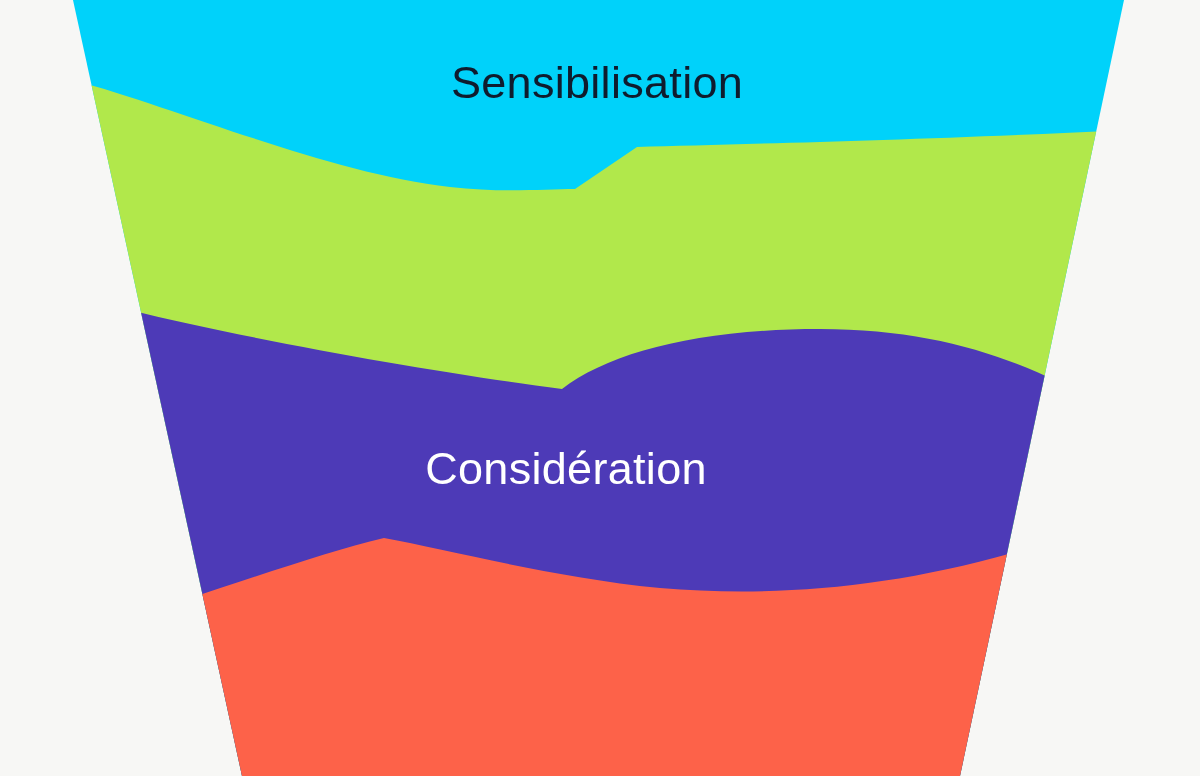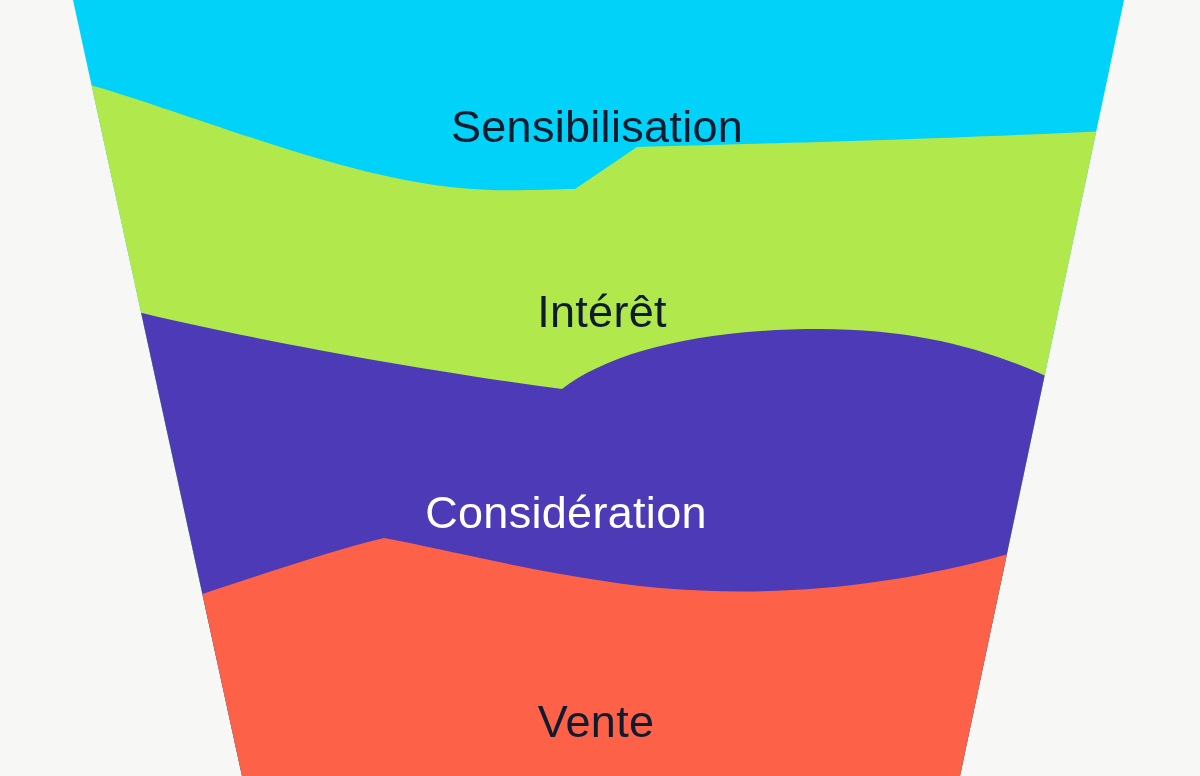--- a/index.html
+++ b/index.html
@@ -24,21 +24,20 @@
     display: block;
   }
   .stage-label {
     position: absolute;
     transform: translate(-50%, -50%);
     font-size: 45px;
     font-weight: 500;
     letter-spacing: 0.3px;
     white-space: nowrap;
     user-select: none;
-    margin-top: 44px;
   }
 </style>
 </head>
 <body style="background: rgb(247, 247, 245);">
 
 <div class="canvas">
 
   <svg width="1200" height="776" viewBox="0 0 1200 776">
     <defs>
       <clipPath id="funnelClip">
@@ -67,19 +66,17 @@
                C260,575 330,551 384,538
                C450,550 550,577 660,588
                C770,597 885,589 1012,553
                L1055,540
                L1065,790 L175,790 Z" fill="#fd6249"></path>
     </g>
   </svg>
 
   <div class="stage-label" style="left: 597px; top: 83px; color: rgb(15, 28, 46);">Sensibilisation</div>
 
-  <div class="stage-label" style="left: 602px; top: 268px; color: rgb(15, 28, 46);">Intérêt</div>
 
   <div class="stage-label" style="left: 566px; top: 469px; color: rgb(255, 255, 255);">Considération</div>
 
-  <div class="stage-label" style="left: 596px; top: 678px; color: rgb(15, 28, 46);">Vente</div>
 
 </div>
 
 </body></html>

